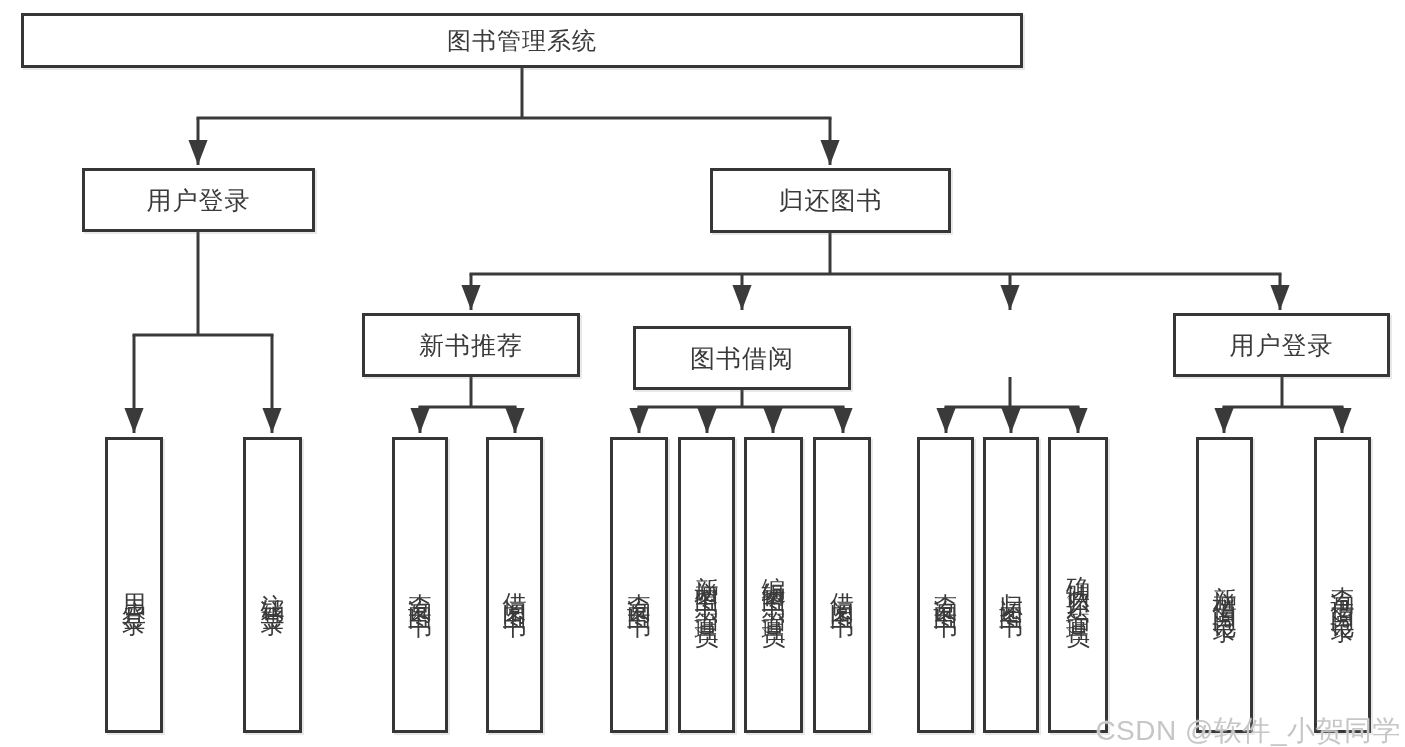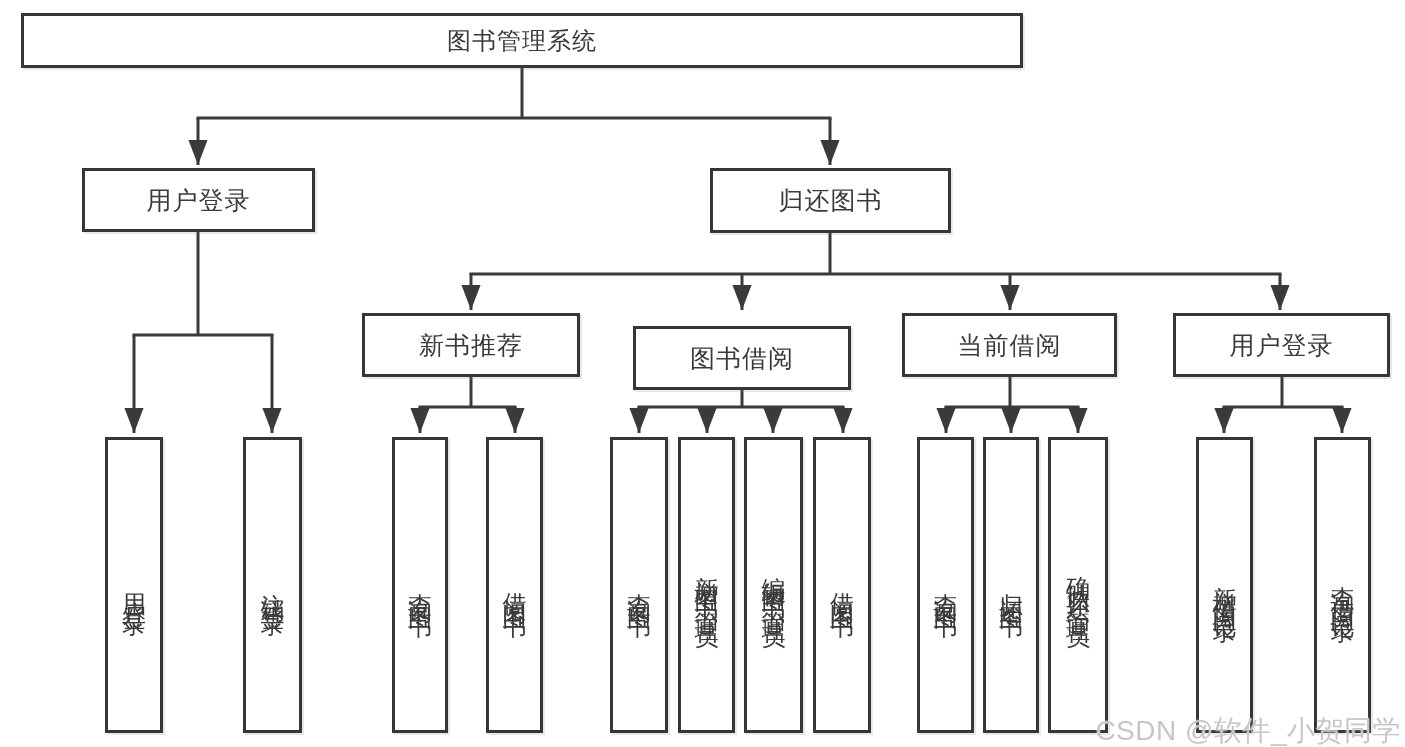--- a/index.html
+++ b/index.html
@@ -98,23 +98,20 @@
   <div class="box" style="left:710px;top:168px;width:241px;height:65px;">
     <span class="h-label">归还图书</span>
   </div>
 
   <div class="box" style="left:362px;top:313px;width:218px;height:64px;text-align:center;">
     <span class="h-label">新书推荐</span>
   </div>
   <div class="box" style="left:633px;top:326px;width:218px;height:64px;">
     <span class="h-label">图书借阅</span>
   </div>
-  <div class="box" style="left:902px;top:313px;width:215px;height:64px;">
-    <span class="h-label">当前借阅</span>
-  </div>
   <div class="box" style="left:1173px;top:313px;width:217px;height:64px;">
     <span class="h-label">用户登录</span>
   </div>
 
   <div class="box leaf" style="left:105px;width:58px;">
     <span class="v-label">用户登录</span>
   </div>
   <div class="box leaf" style="left:243px;width:59px;">
     <span class="v-label">注销登录</span>
   </div>

